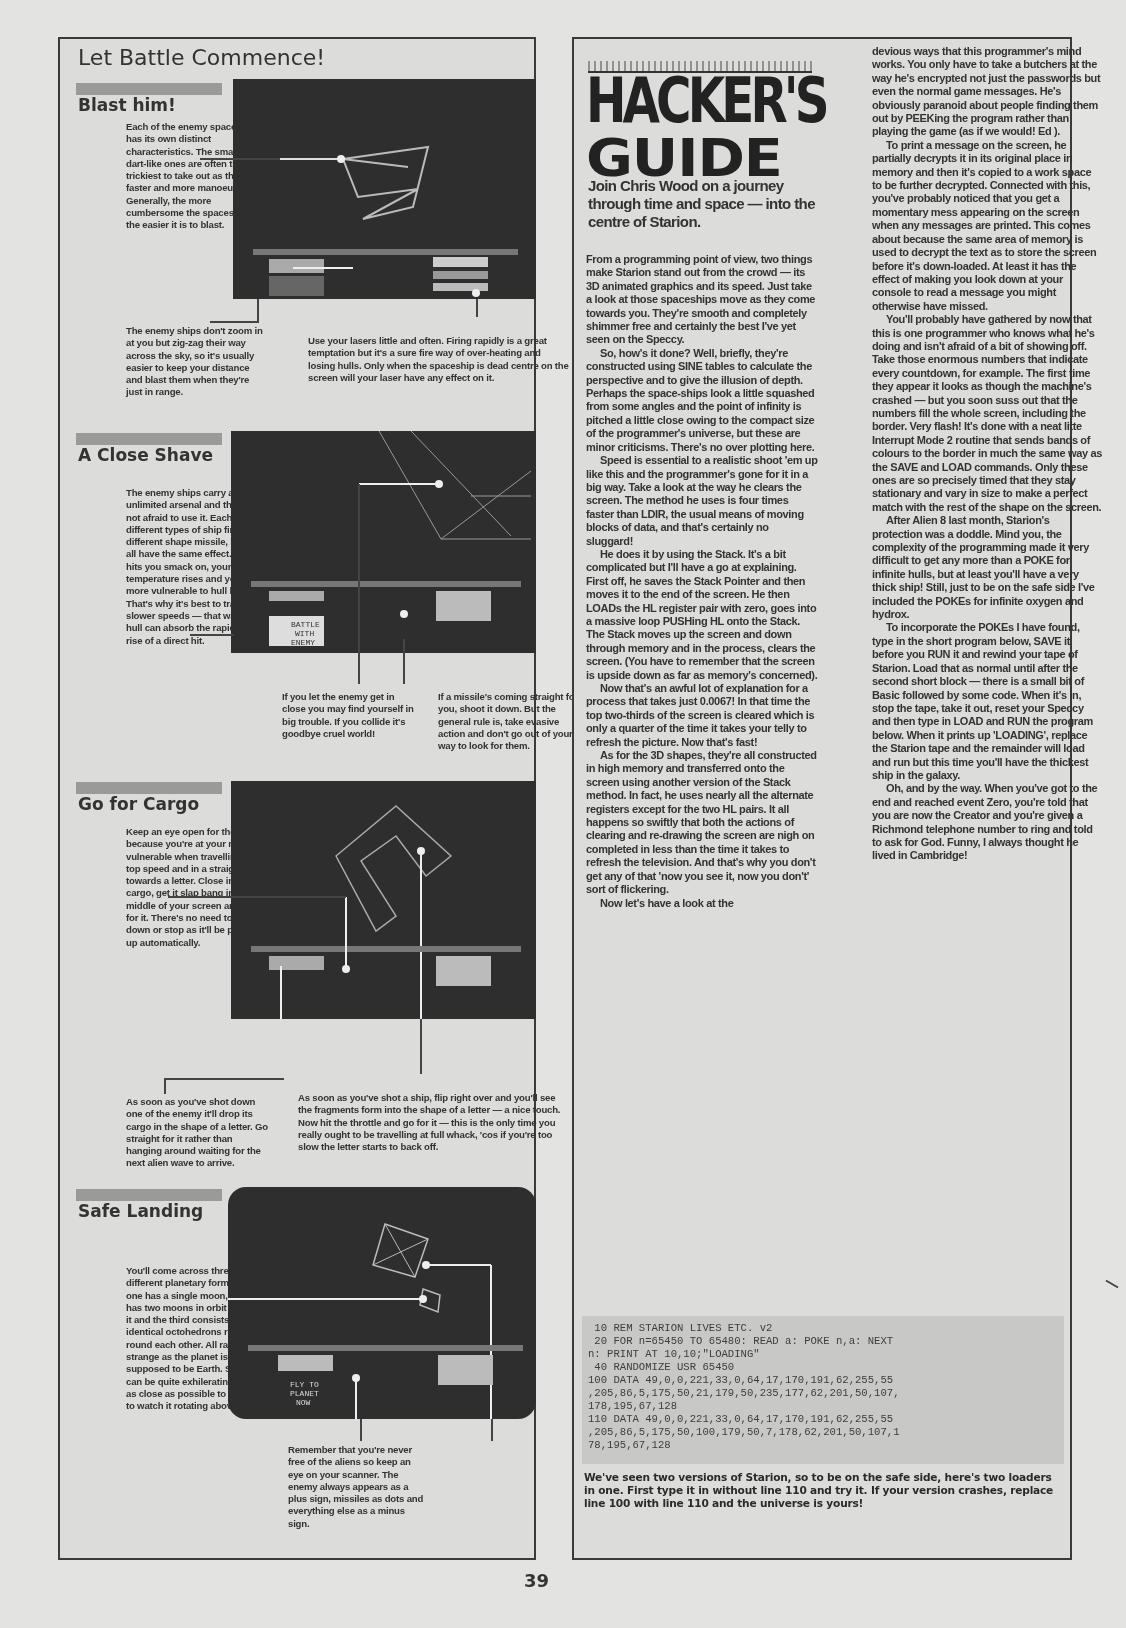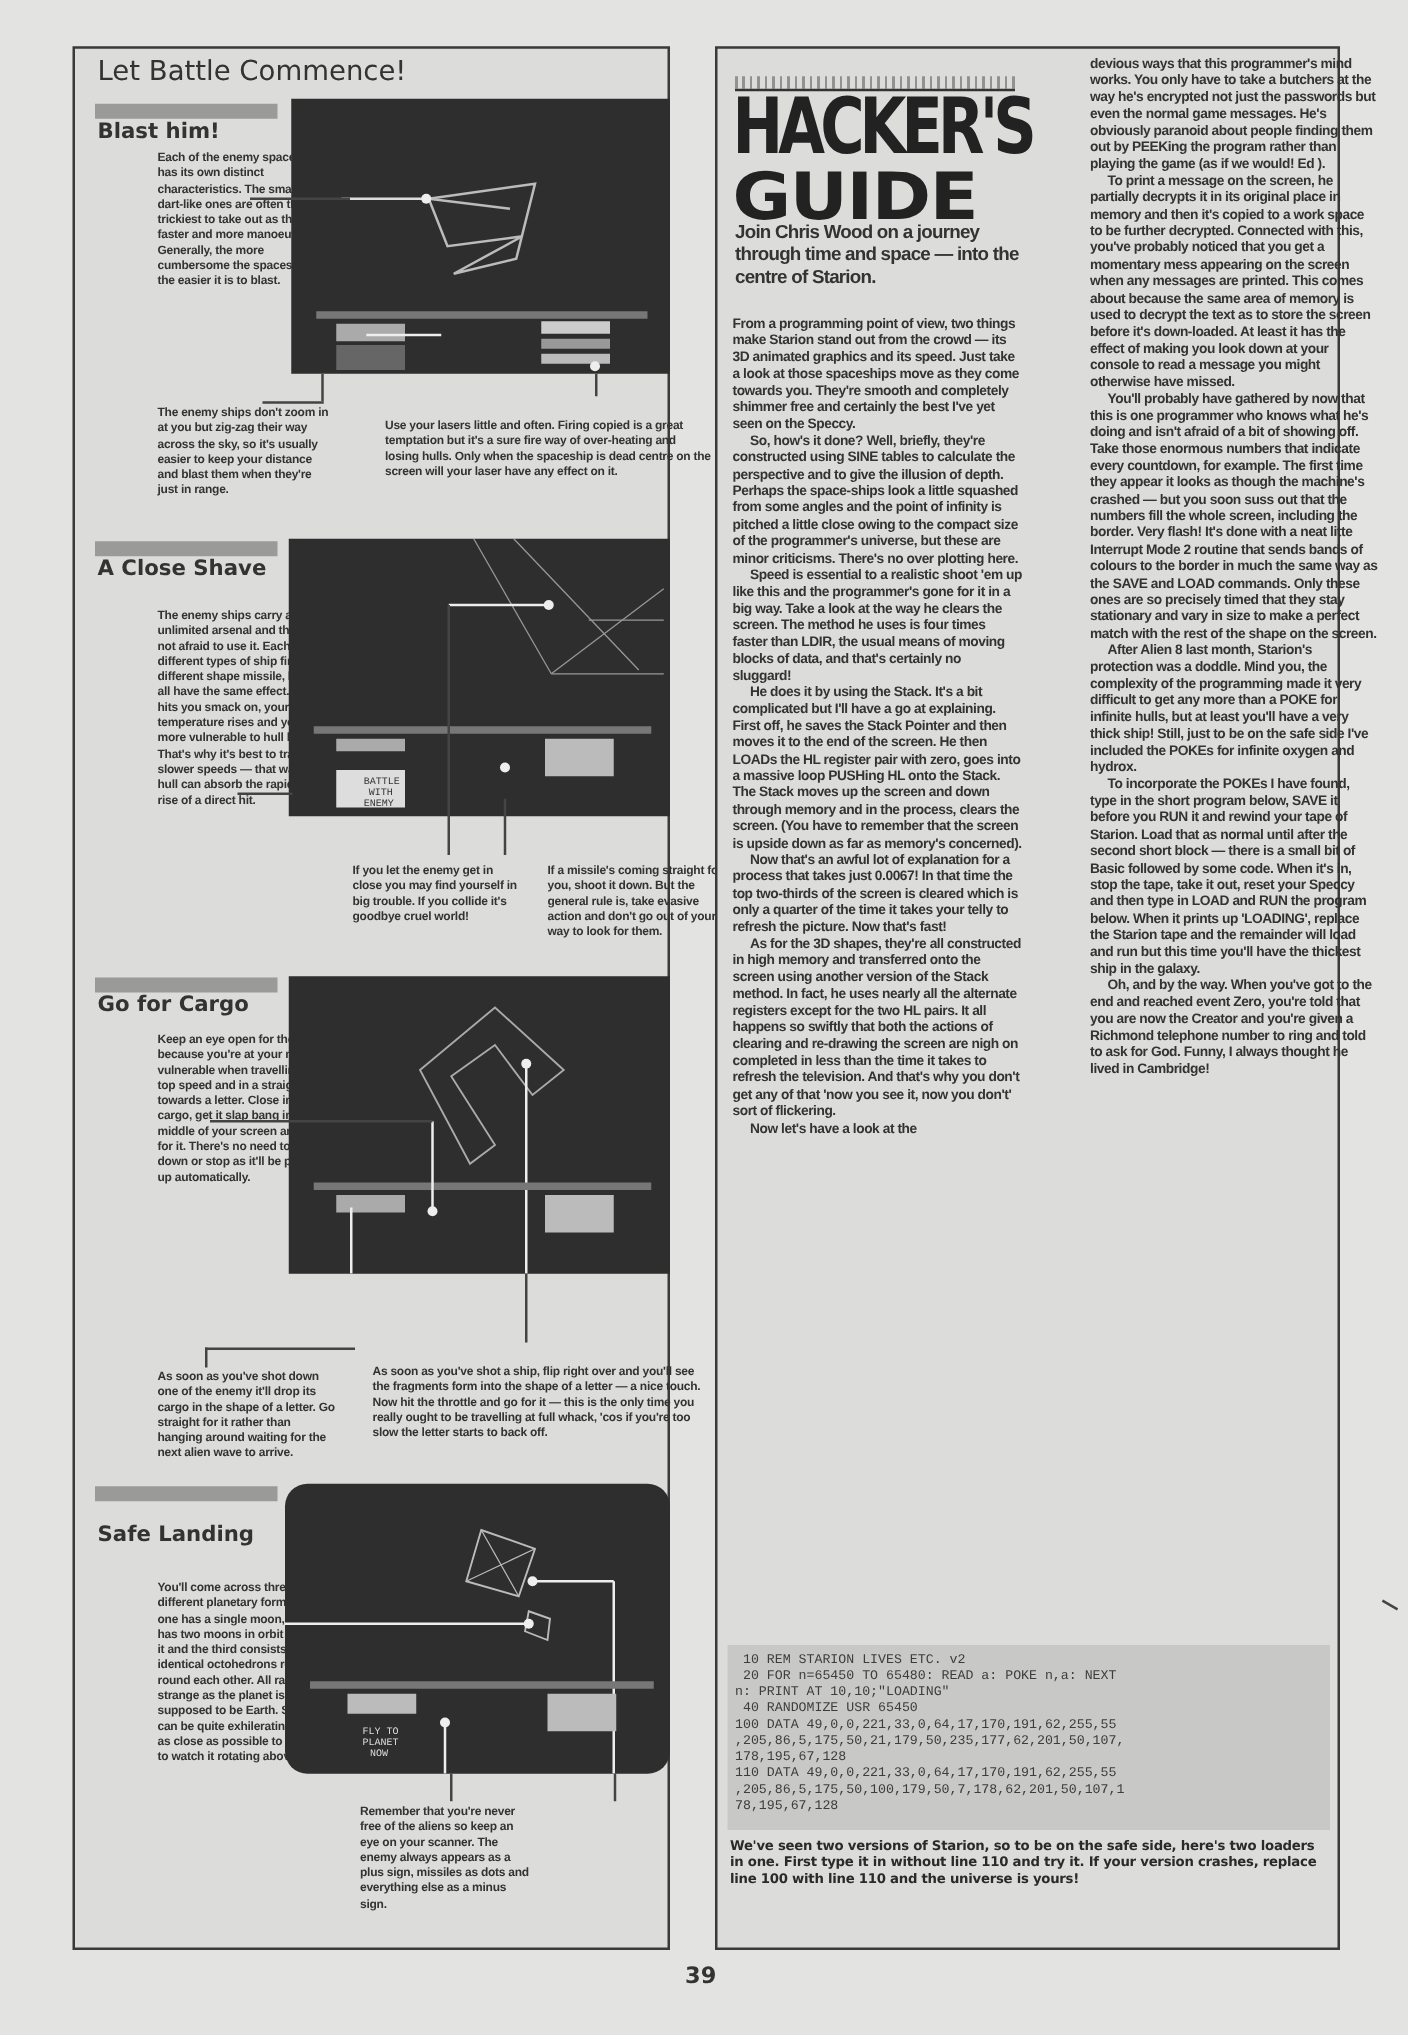--- a/index.html
+++ b/index.html
@@ -43,21 +43,21 @@
       <rect x="200" y="204" width="55" height="8" fill="#bbb"></rect>
       <line x1="60" y1="189" x2="120" y2="189" stroke="#eee" stroke-width="2"></line>
       <circle cx="243" cy="214" r="4" fill="#eee"></circle>
     </svg>
   </div>
   <div class="leader" style="left:140px;top:119px;width:80px;height:2px;"></div>
   <div class="leader" style="left:197px;top:260px;width:2px;height:22px;"></div>
   <div class="leader" style="left:150px;top:282px;width:49px;height:2px;"></div>
   <div class="leader" style="left:416px;top:260px;width:2px;height:18px;"></div>
   <div class="abs cap" style="left:18px;top:286px;width:140px;">The enemy ships don't zoom in at you but zig-zag their way across the sky, so it's usually easier to keep your distance and blast them when they're just in range.</div>
-  <div class="abs cap" style="left:200px;top:296px;width:262px;">Use your lasers little and often. Firing copied is a great temptation but it's a sure fire way of over-heating and losing hulls. Only when the spaceship is dead centre on the screen will your laser have any effect on it.</div>
+  <div class="abs cap" style="left:200px;top:296px;width:262px;">Use your lasers little and often. Firing rapidly is a great temptation but it's a sure fire way of over-heating and losing hulls. Only when the spaceship is dead centre on the screen will your laser have any effect on it.</div>
 
   <div class="bar" style="left:16px;top:394px;width:146px;"></div>
   <div class="sec-title" style="left:18px;top:406px;">A Close Shave</div>
   <div class="abs cap" style="left:18px;top:448px;width:140px;">The enemy ships carry an unlimited arsenal and they're not afraid to use it. Each of the different types of ship fires a different shape missile, but they all have the same effect. If one hits you smack on, your temperature rises and you're more vulnerable to hull loss. That's why it's best to travel at slower speeds — that way your hull can absorb the rapid heat rise of a direct hit.</div>
   <div class="screen" style="left:171px;top:392px;width:305px;height:222px;">
     <svg width="305" height="222">
       <line x1="148" y1="0" x2="210" y2="108" stroke="#999" stroke-width="1"></line>
       <line x1="180" y1="0" x2="280" y2="105" stroke="#999" stroke-width="1"></line>
       <line x1="210" y1="108" x2="300" y2="40" stroke="#999" stroke-width="1"></line>
       <line x1="210" y1="108" x2="300" y2="108" stroke="#999" stroke-width="1"></line>
@@ -97,21 +97,21 @@
     </svg>
   </div>
   <div class="leader" style="left:108px;top:857px;width:178px;height:2px;"></div>
   <div class="leader" style="left:104px;top:1039px;width:120px;height:2px;"></div>
   <div class="leader" style="left:104px;top:1039px;width:2px;height:16px;"></div>
   <div class="leader" style="left:360px;top:980px;width:2px;height:55px;"></div>
   <div class="abs cap" style="left:18px;top:1057px;width:142px;">As soon as you've shot down one of the enemy it'll drop its cargo in the shape of a letter. Go straight for it rather than hanging around waiting for the next alien wave to arrive.</div>
   <div class="abs cap" style="left:190px;top:1053px;width:270px;">As soon as you've shot a ship, flip right over and you'll see the fragments form into the shape of a letter — a nice touch. Now hit the throttle and go for it — this is the only time you really ought to be travelling at full whack, 'cos if you're too slow the letter starts to back off.</div>
 
   <div class="bar" style="left:16px;top:1150px;width:146px;"></div>
-  <div class="sec-title" style="left:18px;top:1162px;margin-top:17px;">Safe Landing</div>
+  <div class="sec-title" style="left:18px;top:1162px;">Safe Landing</div>
   <div class="abs cap" style="left:18px;top:1226px;width:142px;">You'll come across three different planetary formations — one has a single moon, another has two moons in orbit around it and the third consists of two identical octohedrons rotating round each other. All rather strange as the planet is supposed to be Earth. Still, it can be quite exhilerating getting as close as possible to a planet to watch it rotating above you.</div>
   <div class="screen" style="left:168px;top:1148px;width:308px;height:232px;border-radius:18px;">
     <svg width="308" height="232">
       <polygon points="157,37 200,52 187,90 145,78" fill="none" stroke="#bbb" stroke-width="1.5"></polygon>
       <line x1="157" y1="37" x2="187" y2="90" stroke="#bbb"></line>
       <line x1="200" y1="52" x2="145" y2="78" stroke="#bbb"></line>
       <polygon points="195,102 212,108 210,125 192,118" fill="none" stroke="#bbb" stroke-width="1.5"></polygon>
       <line x1="0" y1="112" x2="195" y2="112" stroke="#eee" stroke-width="2"></line>
       <circle cx="195" cy="112" r="4" fill="#eee"></circle>
       <line x1="198" y1="78" x2="263" y2="78" stroke="#eee" stroke-width="2"></line>
@@ -170,13 +170,13 @@
     <div class="abs code" style="left:6px;top:97px;">110 DATA 49,0,0,221,33,0,64,17,170,191,62,255,55</div>
     <div class="abs code" style="left:6px;top:110px;">,205,86,5,175,50,100,179,50,7,178,62,201,50,107,1</div>
     <div class="abs code" style="left:6px;top:123px;">78,195,67,128</div>
   </div>
 
   <div class="abs" style="left:10px;top:1432px;width:478px;font-family:'DejaVu Sans',sans-serif;font-weight:bold;font-size:10.6px;line-height:13px;color:#2a2a2a;letter-spacing:-0.2px;">We've seen two versions of Starion, so to be on the safe side, here's two loaders in one. First type it in without line 110 and try it. If your version crashes, replace line 100 with line 110 and the universe is yours!</div>
 </div>
 
 <div class="abs" style="left:1105px;top:1283px;width:14px;height:2px;background:#444;transform:rotate(30deg);"></div>
 
-<div class="abs" style="left:548px;top:1570px;font-family:'DejaVu Sans',sans-serif;font-weight:bold;font-size:18px;color:#333;">39</div>
+<div class="abs" style="left:524px;top:1570px;font-family:'DejaVu Sans',sans-serif;font-weight:bold;font-size:18px;color:#333;">39</div>
 
 </body></html>

